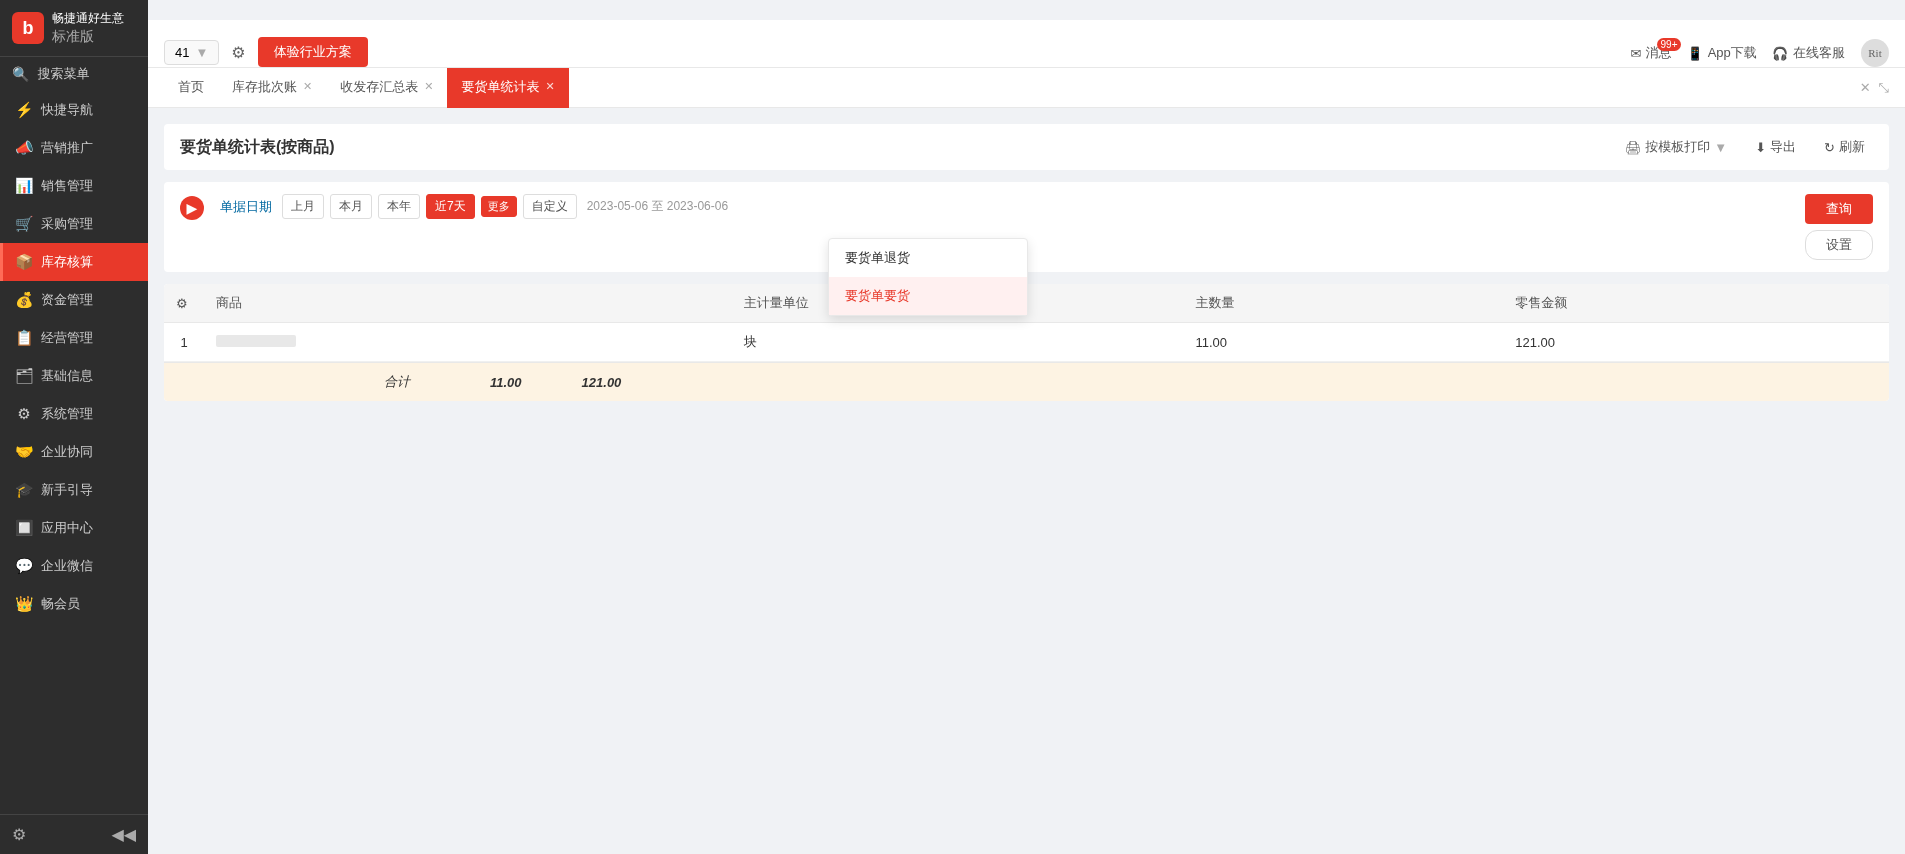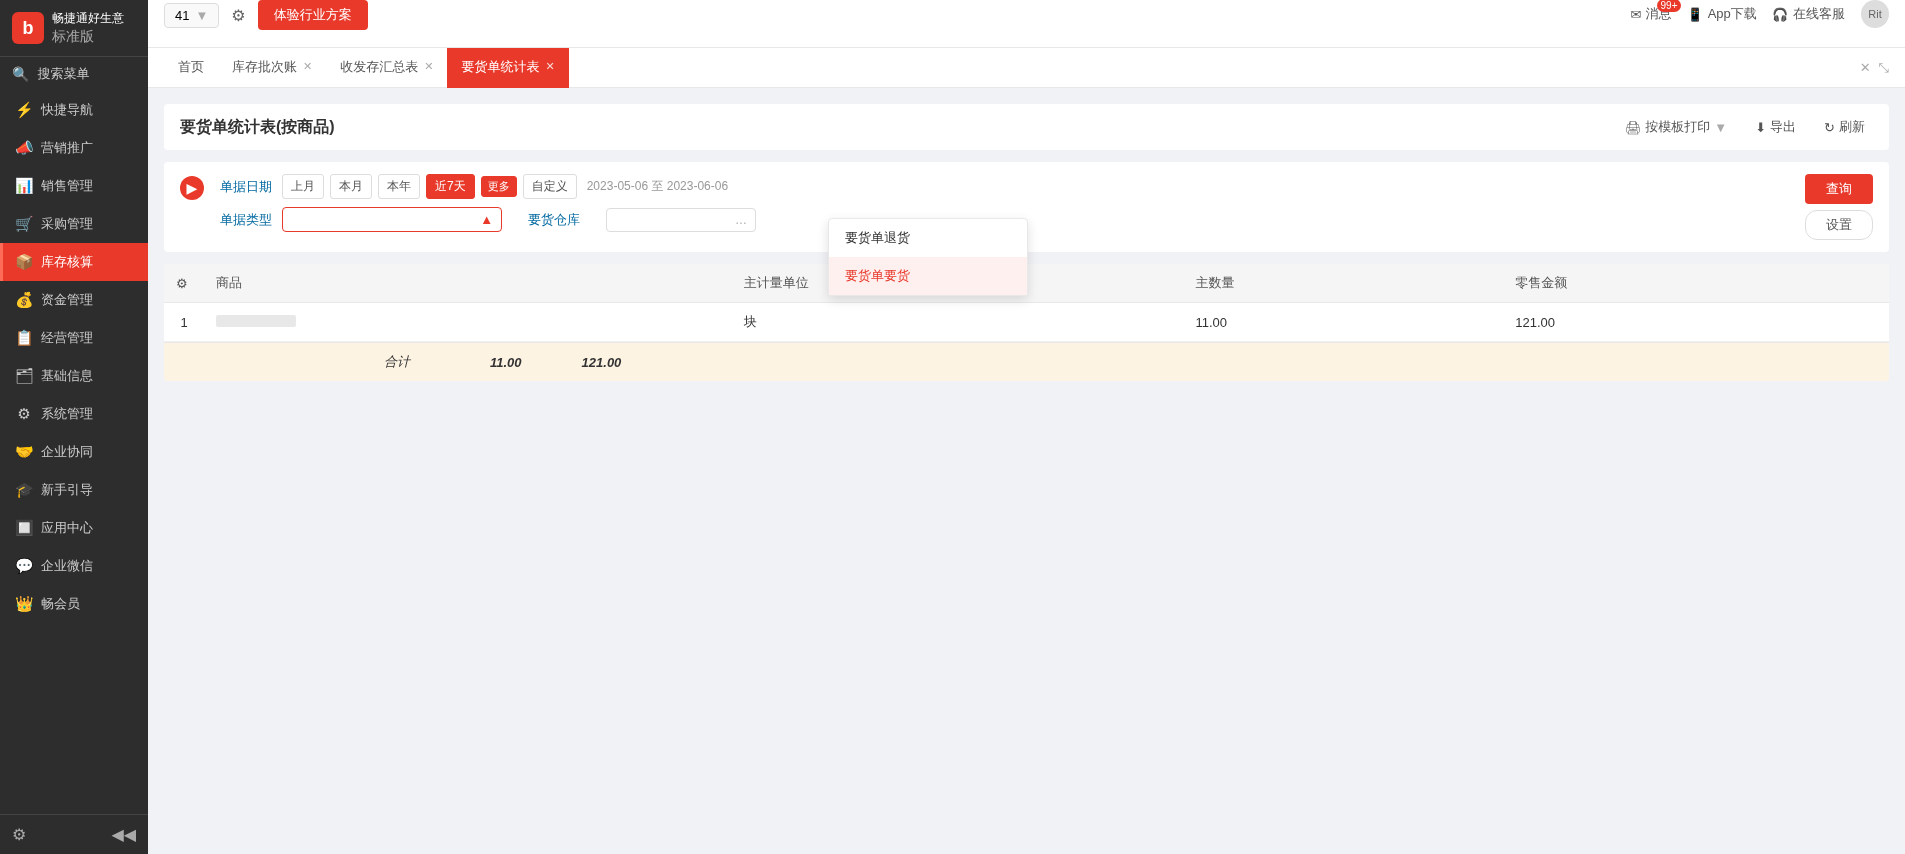--- a/index.html
+++ b/index.html
@@ -80,24 +80,25 @@
       flex-direction: column;
       background: #f0f2f5;
       overflow: hidden;
     }
 
     
     .top-header {
       background: white;
       height: 48px;
       display: flex;
-      align-items: flex-start;
+      align-items: flex-end;
       padding: 0 16px;
       border-bottom: 1px solid #e8e8e8;
       flex-shrink: 0;
+      margin-top: 20px;
     }
     .top-header .company-info {
       display: flex;
       align-items: center;
       flex: 1;
     }
     .company-selector {
       display: flex;
       align-items: center;
       padding: 4px 10px;
@@ -140,20 +141,21 @@
       color: white;
       font-size: 10px;
       padding: 1px 4px;
       border-radius: 8px;
     }
     .avatar {
       width: 28px;
       height: 28px;
       background: #ddd;
       border-radius: 50%;
+      font-family: Liberation Serif, serif;
     }
 
     
     .tab-bar {
       background: white;
       height: 40px;
       display: flex;
       align-items: center;
       padding: 0 16px;
       border-bottom: 1px solid #e8e8e8;
@@ -584,32 +586,20 @@
           <span class="filter-label">单据日期</span>
           <div class="date-range-btns">
             <button class="date-btn">上月</button>
             <button class="date-btn">本月</button>
             <button class="date-btn">本年</button>
             <button class="date-btn active">近7天</button>
             <button class="date-btn more-badge">更多</button>
             <button class="date-btn">自定义</button>
           </div>
           <span class="date-display">2023-05-06 至 2023-06-06</span>
-        </div>
-        <div class="filter-row">
-          <span class="filter-label">单据类型</span>
-          <div class="type-select" style="min-width:220px;">
-            <span></span>
-            <span class="chevron">▲</span>
-          </div>
-          <span class="filter-label" style="margin-left:16px;">要货仓库</span>
-          <div class="warehouse-select">
-            <span></span>
-            <span class="more-icon">…</span>
-          </div>
         </div>
       </div>
 
       <div class="filter-actions">
         <button class="query-btn">查询</button>
         <button class="settings-btn">设置</button>
       </div>
     </div>
 
     <div class="dropdown-overlay">

